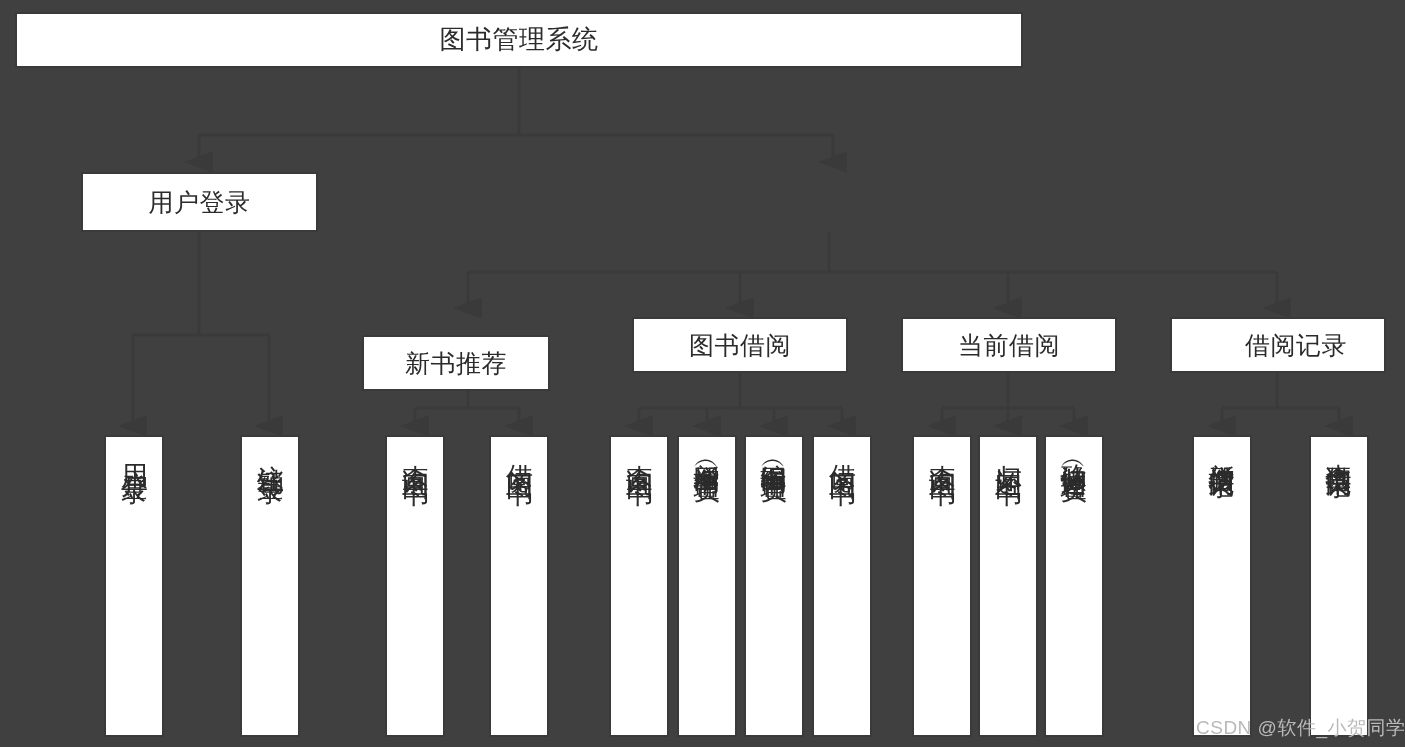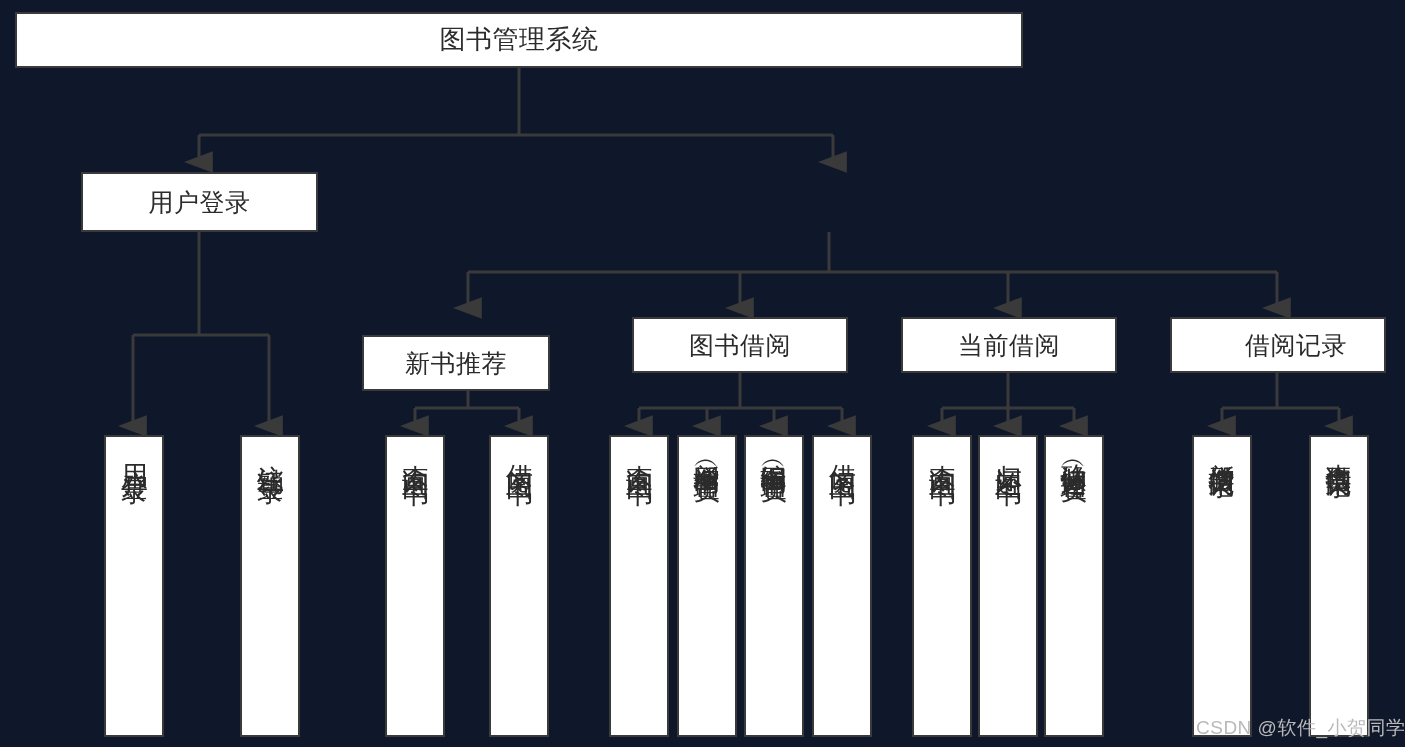--- a/index.html
+++ b/index.html
@@ -8,21 +8,21 @@
     padding: 0;
     background: #ffffff;
   }
   body {
     font-family: "Liberation Sans", "DejaVu Sans", sans-serif;
   }
   #diagram-root {
     position: relative;
     width: 1405px;
     height: 747px;
-    background: #0f172a;
+    background: #404040;
     overflow: hidden;
   }
   #edge-layer {
     position: absolute;
     left: 0;
     top: 0;
     width: 1405px;
     height: 747px;
     pointer-events: none;
   }

